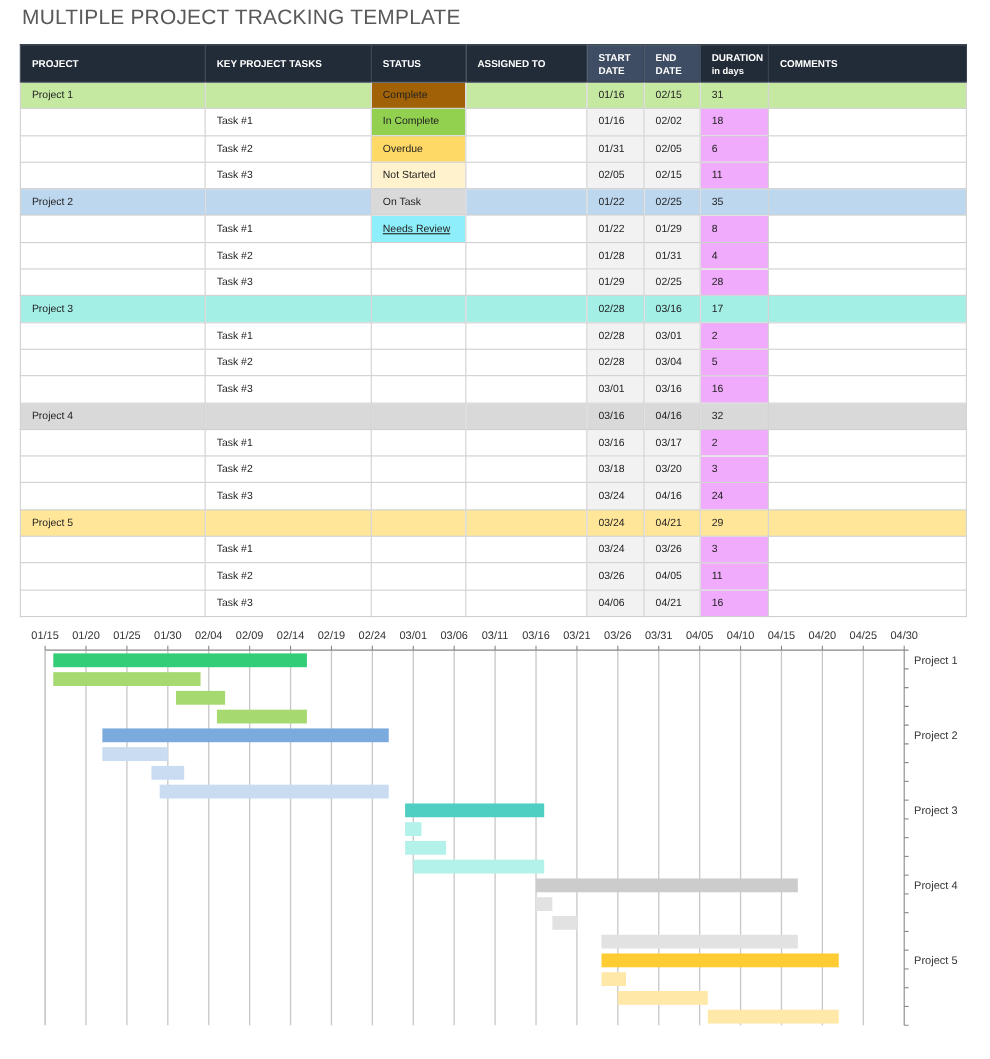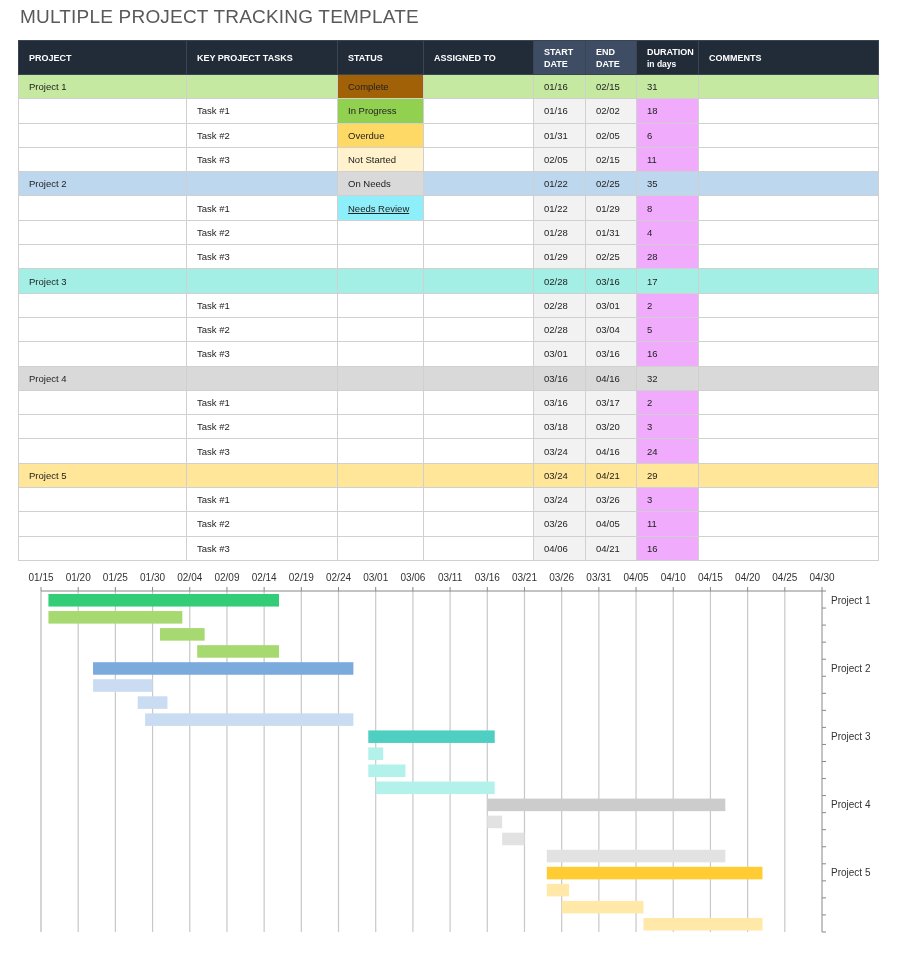--- a/index.html
+++ b/index.html
@@ -51,21 +51,21 @@
         <td style="background: #a16207;">Complete</td>
         <td></td>
         <td class="date">01/16</td>
         <td class="date">02/15</td>
         <td class="dur">31</td>
         <td></td>
       </tr>
       <tr>
         <td></td>
         <td>Task #1</td>
-        <td style="background: rgb(146, 208, 80);">In Progress</td>
+        <td style="background: rgb(146, 208, 80);">In Complete</td>
         <td></td>
         <td class="date">01/16</td>
         <td class="date">02/02</td>
         <td class="dur">18</td>
         <td></td>
       </tr>
       <tr>
         <td></td>
         <td>Task #2</td>
         <td style="background: rgb(255, 217, 102);">Overdue</td>
@@ -81,21 +81,21 @@
         <td style="background: rgb(255, 242, 204);">Not Started</td>
         <td></td>
         <td class="date">02/05</td>
         <td class="date">02/15</td>
         <td class="dur">11</td>
         <td></td>
       </tr>
       <tr class="proj" style="background: rgb(189, 215, 238);">
         <td>Project 2</td>
         <td></td>
-        <td style="background: rgb(217, 217, 217);">On Needs</td>
+        <td style="background: rgb(217, 217, 217);">On Task</td>
         <td></td>
         <td class="date">01/22</td>
         <td class="date">02/25</td>
         <td class="dur">35</td>
         <td></td>
       </tr>
       <tr>
         <td></td>
         <td>Task #1</td>
         <td style="background: rgb(142, 239, 250); text-decoration: underline;">Needs Review</td>

